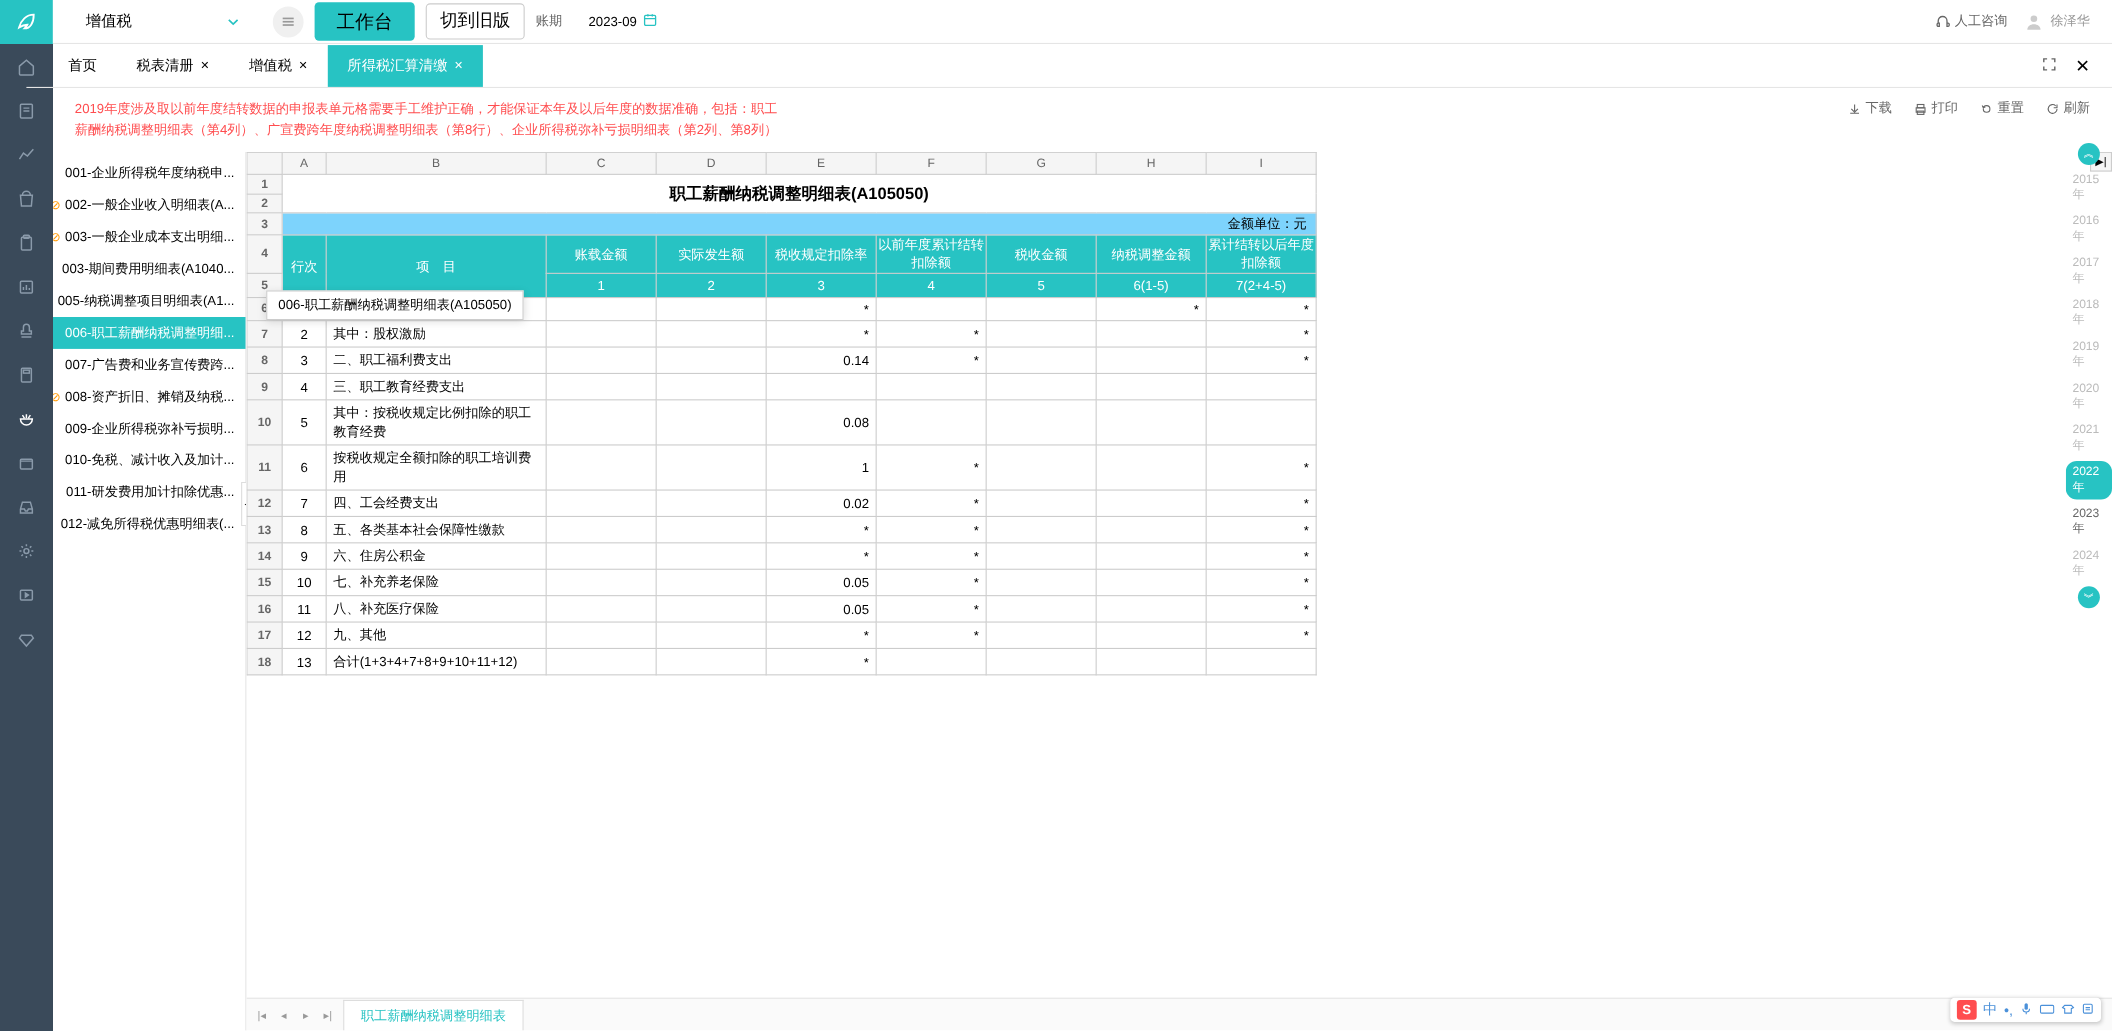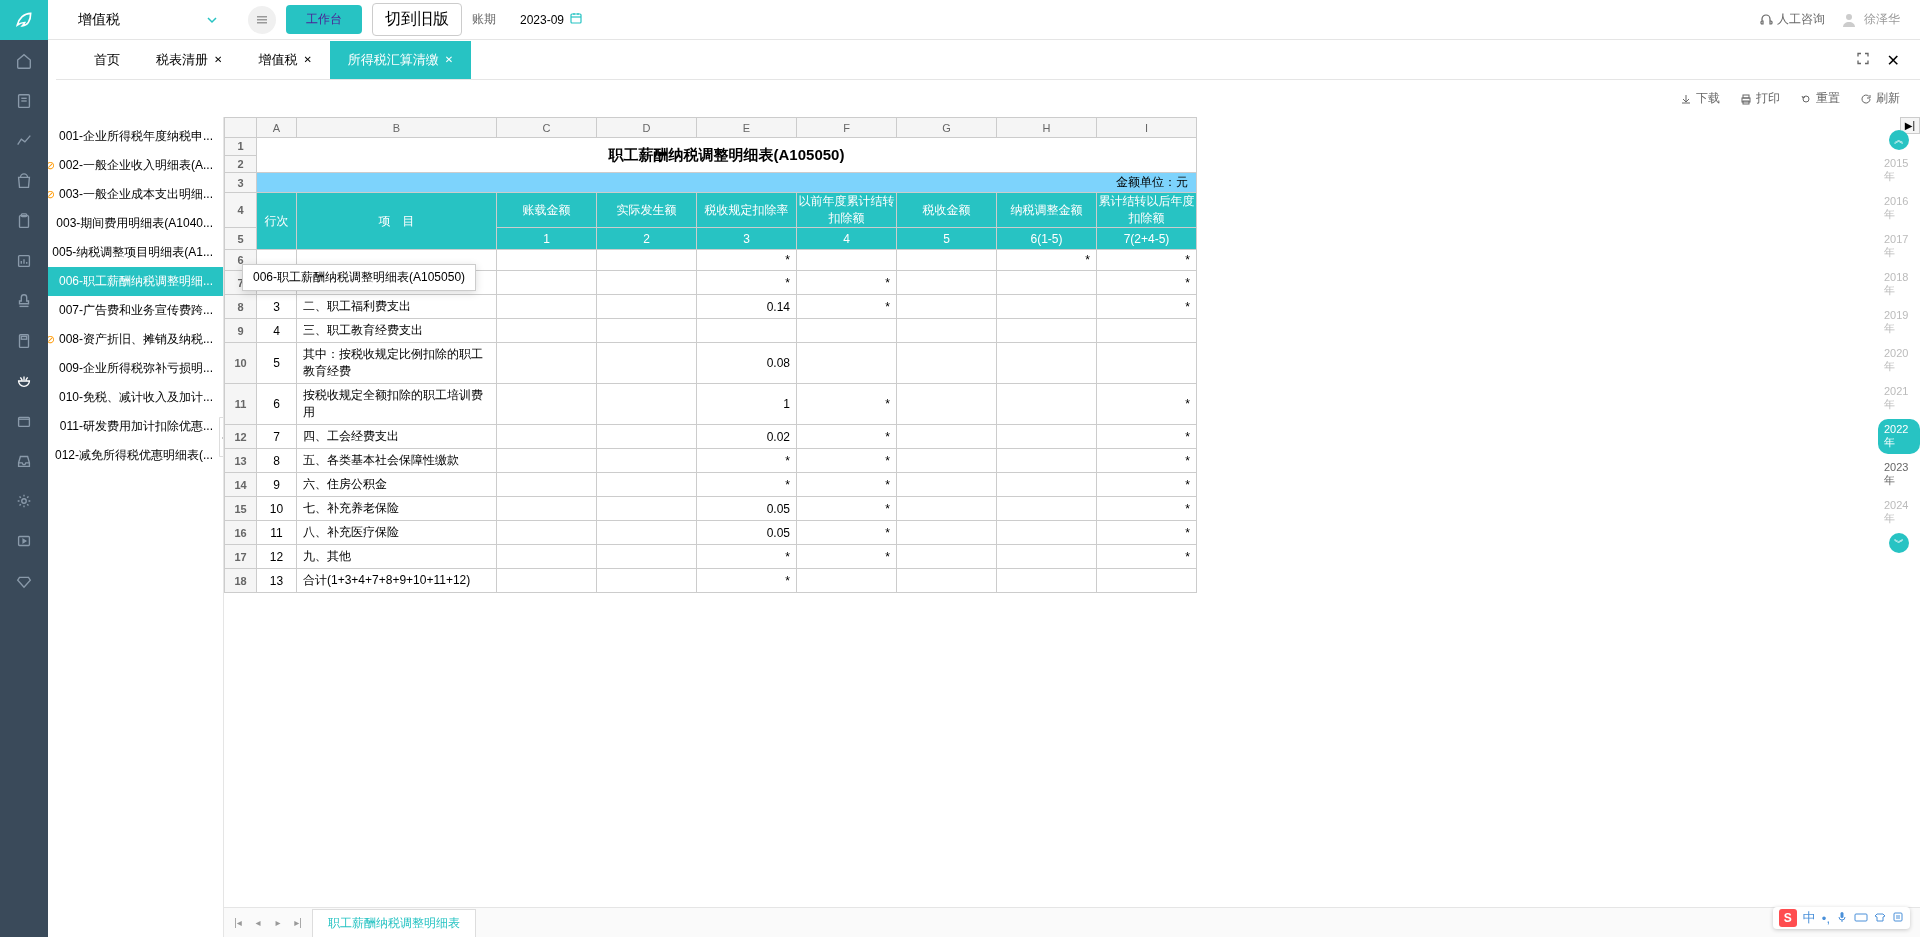--- a/index.html
+++ b/index.html
@@ -6,35 +6,35 @@
     body { background: #fff; overflow: hidden; font-size: 12px; }
     
     
     .top-header { height: 40px; display: flex; align-items: center; background: #fff; border-bottom: 1px solid #e5e5e5; }
     .logo-section { width: 48px; height: 40px; background: #27c3c3; display: flex; align-items: center; justify-content: center; }
     .logo-section svg { width: 20px; height: 20px; }
     .module-select { display: flex; align-items: center; padding: 0 30px; min-width: 200px; cursor: pointer; }
     .module-select span { font-size: 14px; }
     .module-select svg { margin-left: auto; }
     .header-icon-btn { width: 28px; height: 28px; border-radius: 50%; background: #f0f0f0; display: flex; align-items: center; justify-content: center; cursor: pointer; margin-right: 10px; }
-    .btn-primary { background: #27c3c3; color: #4c1d95; padding: 6px 20px; border-radius: 4px; cursor: pointer; font-size: 12px; border: none; margin-right: 10px; }
+    .btn-primary { background: #27c3c3; color: #000000; padding: 6px 20px; border-radius: 4px; cursor: pointer; font-size: 17px; border: none; margin-right: 10px; }
     .btn-outline { border: 1px solid #ccc; background: #fff; padding: 5px 12px; border-radius: 4px; cursor: pointer; font-size: 16px; margin-right: 10px; }
     .period-label { margin-right: 24px; color: #666; }
     .period-value { margin-right: 5px; }
     .calendar-icon { color: #27c3c3; cursor: pointer; }
     .header-right { margin-left: auto; display: flex; align-items: center; padding-right: 20px; gap: 15px; }
     .user-section { display: flex; align-items: center; gap: 6px; color: #999; text-align: center; }
     
     
     .left-sidebar { position: fixed; left: 0; top: 40px; bottom: 0; width: 48px; background: #3a4a5a; display: flex; flex-direction: column; align-items: center; padding-top: 10px; gap: 18px; }
     .sidebar-icon { width: 22px; height: 22px; display: flex; align-items: center; justify-content: center; cursor: pointer; color: #8a9aaa; }
     .sidebar-icon svg { width: 18px; height: 18px; }
     
     
-    .tabs-bar { margin-left: 56px; height: 40px; display: flex; align-items: center; padding: 0 20px; border-bottom: 1px solid #e5e5e5; position: relative; }
+    .tabs-bar { margin-left: 24px; height: 40px; display: flex; align-items: center; padding: 0 20px; border-bottom: 1px solid #e5e5e5; position: relative; }
     .tab { padding: 10px 18px; cursor: pointer; font-size: 13px; display: flex; align-items: center; gap: 6px; }
     .tab-active { background: #27c3c3; color: #fff; }
     .tab-close { font-size: 10px; cursor: pointer; }
     .tabs-close-all { position: absolute; right: 20px; top: 50%; transform: translateY(-50%); cursor: pointer; font-size: 16px; }
     
     
     .main { margin-left: 48px; padding: 0; display: flex; flex-direction: column; height: calc(100vh - 80px); }
     .warning-bar { display: flex; padding: 10px 20px; align-items: flex-start; }
     .warning-text { color: #ff4d4f; font-size: 12px; line-height: 1.6; max-width: 650px; }
     .action-bar { margin-left: auto; display: flex; gap: 20px; align-items: center; }
@@ -239,20 +239,21 @@
     <span class="tabs-close-all">✕</span>
   <span style="position:absolute; right:50px; top:50%; transform:translateY(-50%); cursor:pointer;">
     <svg width="14" height="14" viewBox="0 0 14 14" fill="none" stroke="#666" stroke-width="1.3">
         <path d="M2 5V2h3M12 5V2H9M2 9v3h3M12 9v3H9"></path>
       </svg>
   </span>
 </div>
 
 <div class="main">
   <div class="warning-bar">
+    <div class="warning-text">2019年度涉及取以前年度结转数据的申报表单元格需要手工维护正确，才能保证本年及以后年度的数据准确，包括：职工薪酬纳税调整明细表（第4列）、广宣费跨年度纳税调整明细表（第8行）、企业所得税弥补亏损明细表（第2列、第8列）</div>
     <div class="action-bar">
       <div class="action-item">
           <svg width="12" height="12" viewBox="0 0 12 12" fill="none" stroke="currentColor">
             <path d="M6 2v6M3 6l3 3 3-3M2 10h8"></path>
           </svg>
           <span>下载</span>
         </div>
       <div class="action-item">
           <svg width="12" height="12" viewBox="0 0 12 12" fill="none" stroke="currentColor">
             <rect x="3" y="2" width="6" height="3"></rect>

